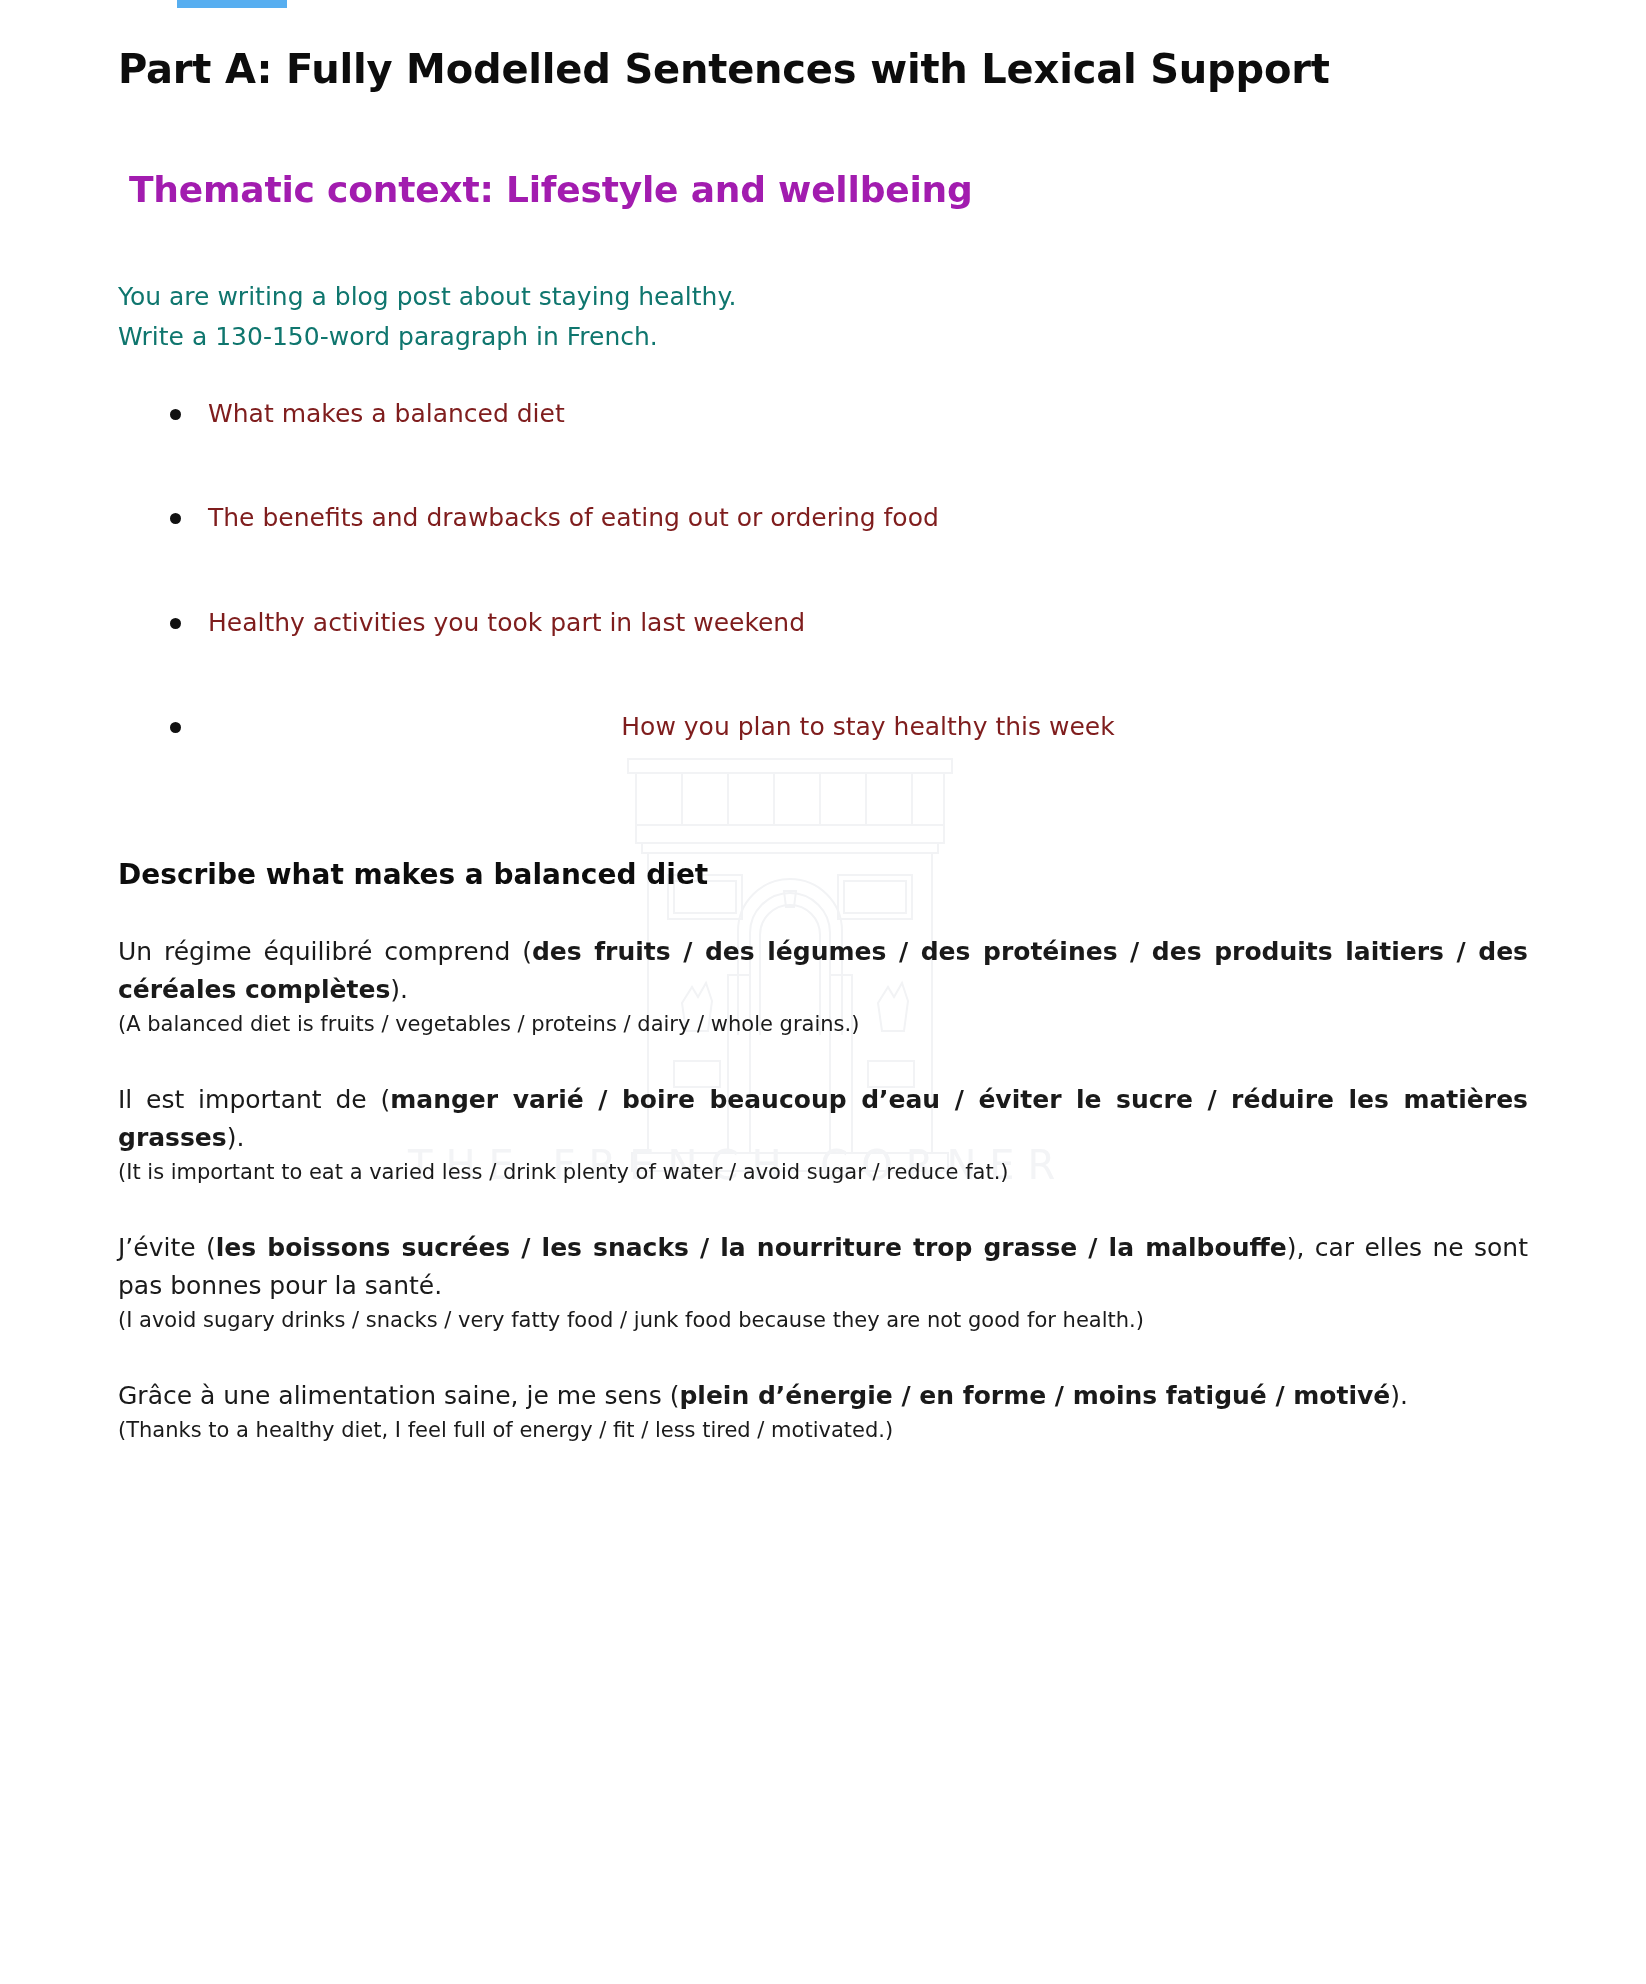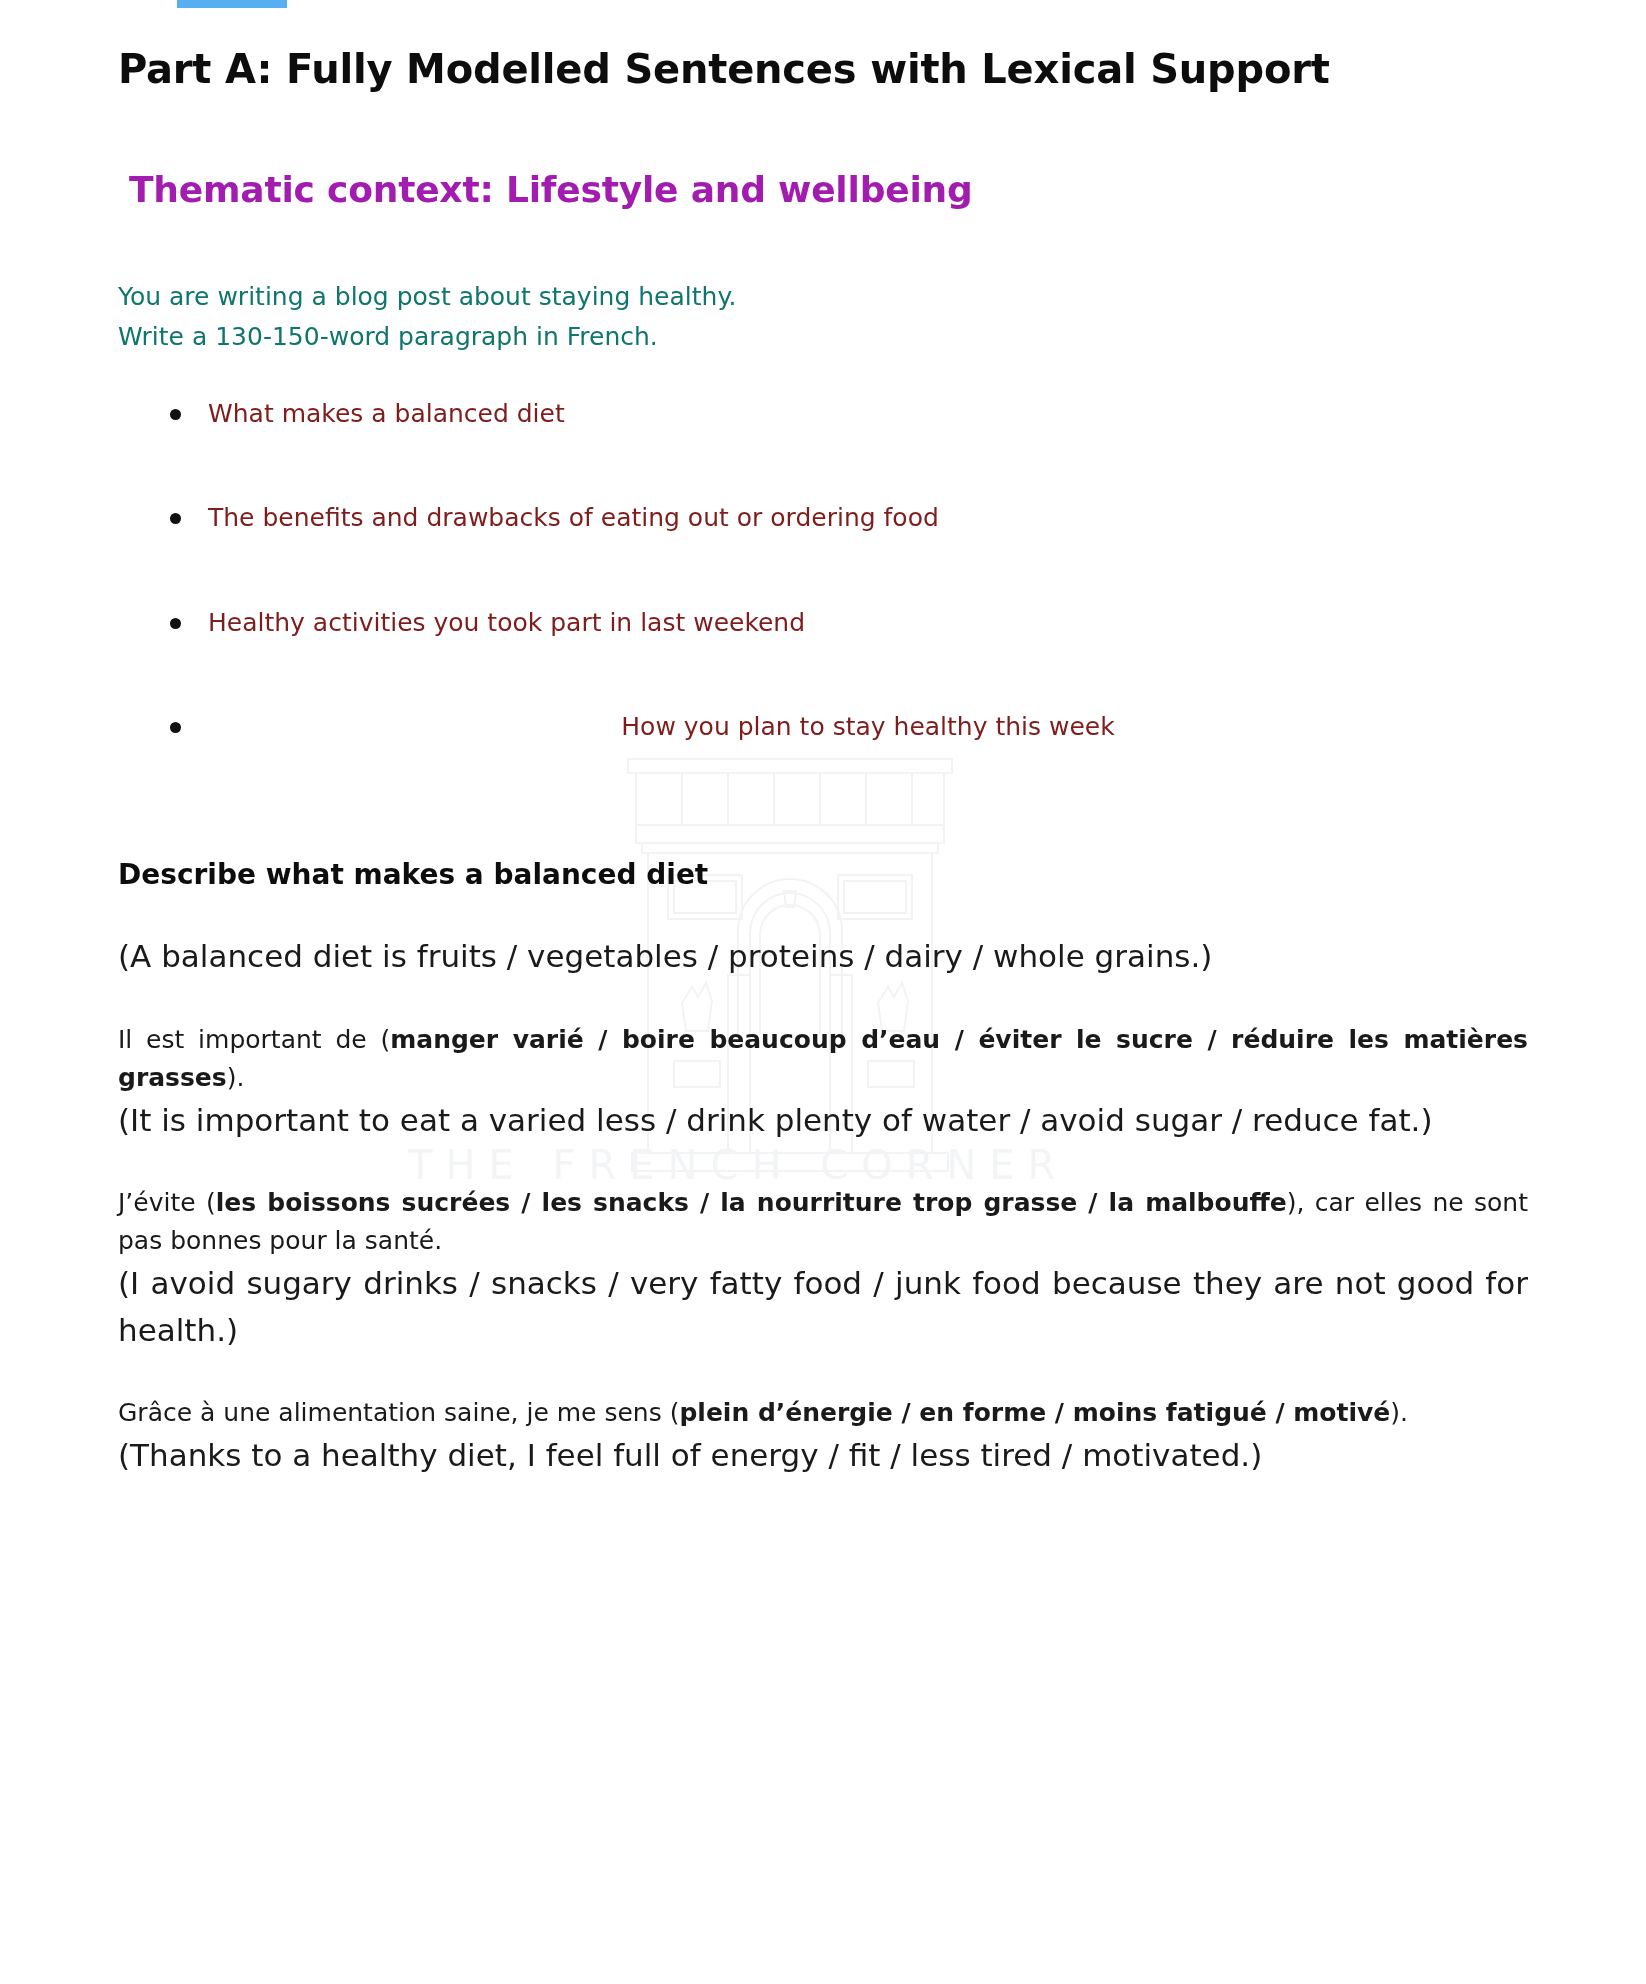--- a/index.html
+++ b/index.html
@@ -125,21 +125,21 @@
   .block .fr {
     margin: 0;
     font-size: 25px;
     line-height: 1.52;
     color: #1a1a1a;
     text-align: justify;
     text-justify: inter-word;
   }
   .block .en {
     margin: 0;
-    font-size: 31px;
+    font-size: 21px;
     line-height: 1.52;
     color: #1a1a1a;
     text-align: justify;
     text-justify: inter-word;
   }
   .block .fr b { font-weight: 700; }
 </style>
 </head>
 <body>
 
@@ -217,20 +217,21 @@
     </li>
     <li>
       <span class="bullet"></span>
       <span>How you plan to stay healthy this week</span>
     </li>
   </ul>
 
   <h3 class="section-heading">Describe what makes a balanced diet</h3>
 
   <div class="block">
+    <p class="fr"><span>Un régime équilibré comprend (</span><b>des fruits / des légumes / des protéines / des produits laitiers / des céréales complètes</b><span>).</span></p>
     <p class="en">(A balanced diet is fruits / vegetables / proteins / dairy / whole grains.)</p>
   </div>
 
   <div class="block">
     <p class="fr"><span>Il est important de (</span><b>manger varié / boire beaucoup d’eau / éviter le sucre / réduire les matières grasses</b><span>).</span></p>
     <p class="en">(It is important to eat a varied less / drink plenty of water / avoid sugar / reduce fat.)</p>
   </div>
 
   <div class="block">
     <p class="fr"><span>J’évite (</span><b>les boissons sucrées / les snacks / la nourriture trop grasse / la malbouffe</b><span>), car elles ne sont pas bonnes pour la santé.</span></p>

